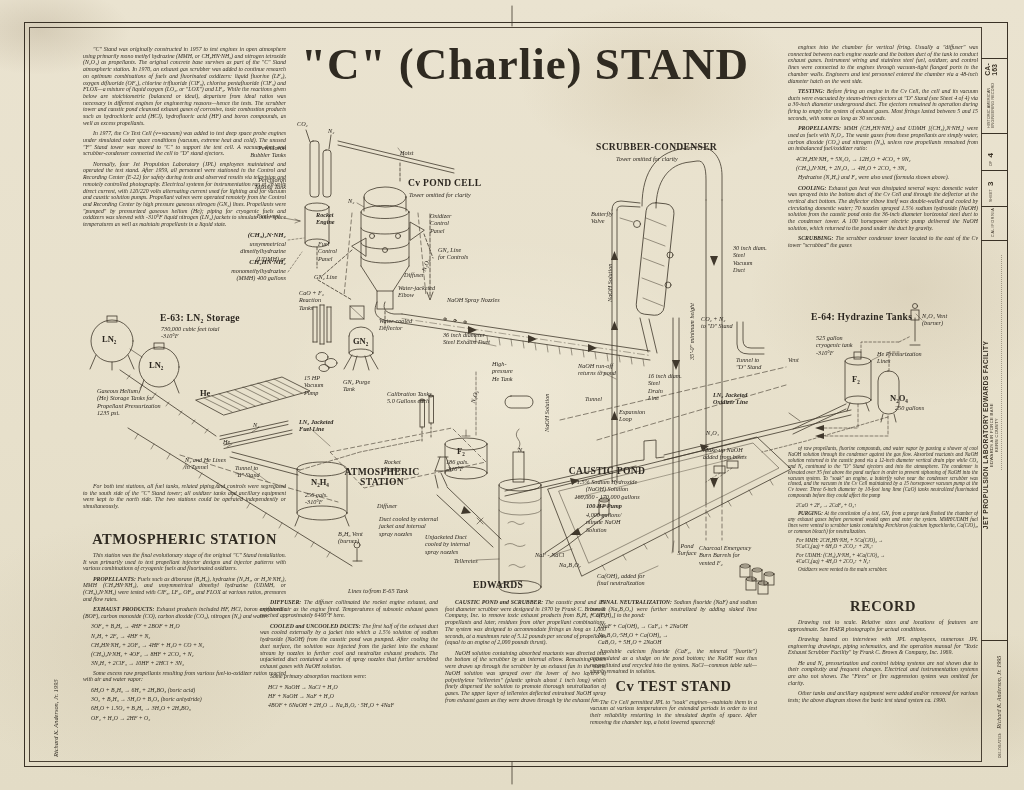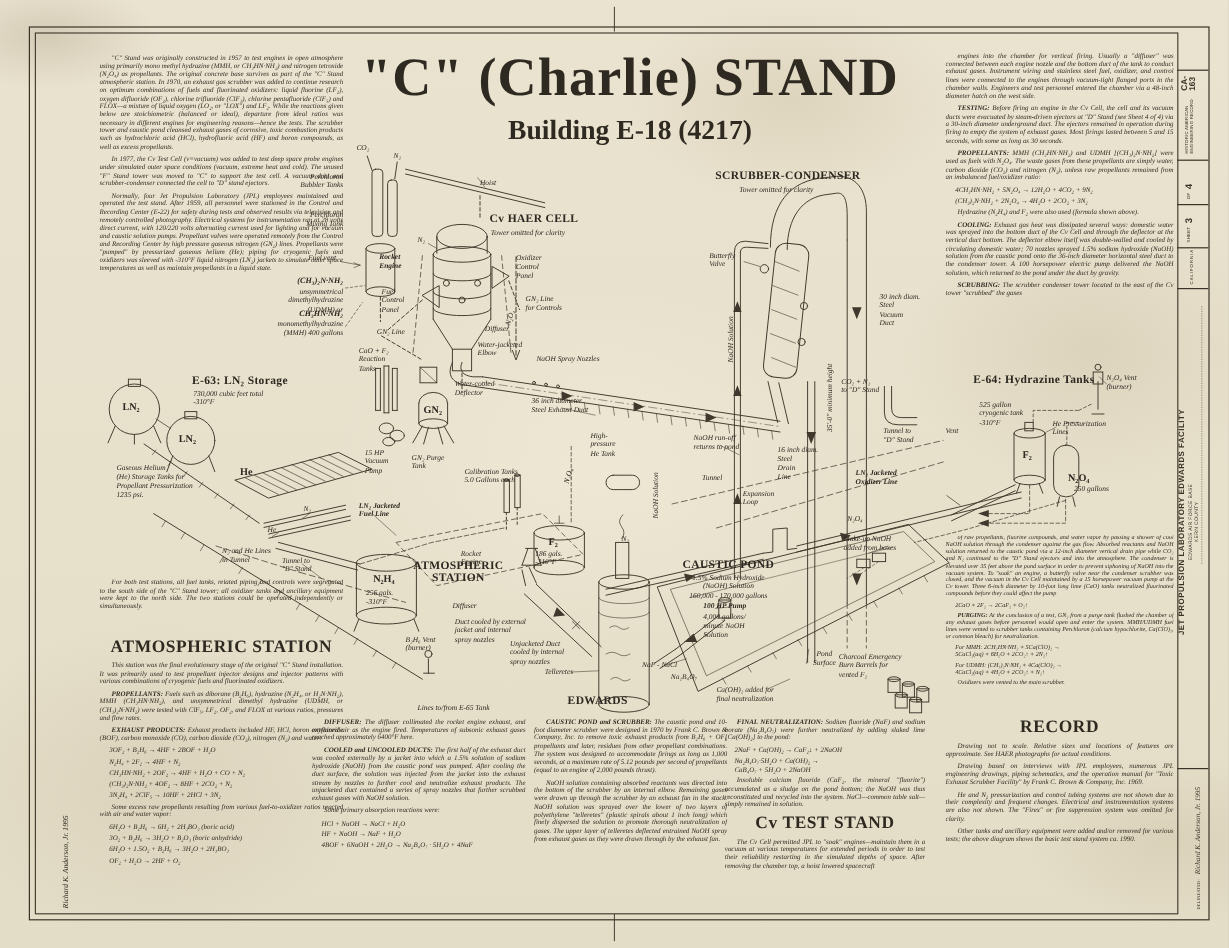--- a/index.html
+++ b/index.html
@@ -275,21 +275,20 @@
   <div class="b-outer"></div>
   <div class="b-inner"></div>
   <div class="sd" style="top:58px"></div>
   <div class="sd" style="top:133px"></div>
   <div class="sd" style="top:170px"></div>
   <div class="sd" style="top:206px"></div>
   <div class="sd" style="top:240px"></div>
   <div class="sd" style="top:640px"></div>
 
   <h1 class="title">"C" (Charlie) STAND</h1>
-  <h2 class="subtitle">Building E-18 (4217)</h2>
 
   <div class="tcol" style="left:83px;top:46px;width:203px;height:256px">
       <div class="blk-p">"C" Stand was originally constructed in 1957 to test engines in open atmosphere using primarily mono methyl hydrazine (MMH, or CH₃HN·NH₂) and nitrogen tetroxide (N₂O₄) as propellants. The original concrete base survives as part of the "C" Stand atmospheric station. In 1970, an exhaust gas scrubber was added to continue research on optimum combinations of fuels and fluorinated oxidizers: liquid fluorine (LF₂), oxygen difluoride (OF₂), chlorine trifluoride (ClF₃), chlorine pentafluoride (ClF₅) and FLOX—a mixture of liquid oxygen (LO₂, or "LOX") and LF₂. While the reactions given below are stoichiometric (balanced or ideal), departure from ideal ratios was necessary in different engines for engineering reasons—hence the tests. The scrubber tower and caustic pond cleansed exhaust gases of corrosive, toxic combustion products such as hydrochloric acid (HCl), hydrofluoric acid (HF) and boron compounds, as well as excess propellants.</div>
       <div class="blk-p">In 1977, the Cv Test Cell (v=vacuum) was added to test deep space probe engines under simulated outer space conditions (vacuum, extreme heat and cold). The unused "F" Stand tower was moved to "C" to support the test cell. A vacuum duct and scrubber-condenser connected the cell to "D" stand ejectors.</div>
       <div class="blk-p">Normally, four Jet Propulsion Laboratory (JPL) employees maintained and operated the test stand. After 1959, all personnel were stationed in the Control and Recording Center (E-22) for safety during tests and observed results via television and remotely controlled photography. Electrical systems for instrumentation ran at 28 volts direct current, with 120/220 volts alternating current used for lighting and for vacuum and caustic solution pumps. Propellant valves were operated remotely from the Control and Recording Center by high pressure gaseous nitrogen (GN₂) lines. Propellants were "pumped" by pressurized gaseous helium (He); piping for cryogenic fuels and oxidizers was sleeved with -310°F liquid nitrogen (LN₂) jackets to simulate outer space temperatures as well as maintain propellants in a liquid state.</div>
     </div>
   <div class="tcol" style="left:83px;top:483px;width:203px;height:46px">
       <div class="blk-p">For both test stations, all fuel tanks, related piping and controls were segregated to the south side of the "C" Stand tower; all oxidizer tanks and ancillary equipment were kept to the north side. The two stations could be operated independently or simultaneously.</div>
     </div>
   <div class="tcol" style="left:83px;top:529px;width:203px;height:233px">
@@ -313,21 +312,21 @@
       <div class="blk-p"><b class="lead">COOLED and UNCOOLED DUCTS: </b>The first half of the exhaust duct was cooled externally by a jacket into which a 1.5% solution of sodium hydroxide (NaOH) from the caustic pond was pumped. After cooling the duct surface, the solution was injected from the jacket into the exhaust stream by nozzles to further cool and neutralize exhaust products. The unjacketed duct contained a series of spray nozzles that further scrubbed exhaust gases with NaOH solution.</div>
       <div class="blk-p">Some primary absorption reactions were:</div>
       <div class="blk-eq">HCl + NaOH → NaCl + H₂O</div>
       <div class="blk-eq">HF + NaOH → NaF + H₂O</div>
       <div class="blk-eq">4BOF + 6NaOH + 2H₂O → Na₂B₄O₇ · 5H₂O + 4NaF</div>
     </div>
   <div class="tcol" style="left:445px;top:599px;width:161px;height:163px">
       <div class="blk-p"><b class="lead">CAUSTIC POND and SCRUBBER: </b>The caustic pond and 10-foot diameter scrubber were designed in 1970 by Frank C. Brown &amp; Company, Inc. to remove toxic exhaust products from B₂H₆ + OF₂ propellants and later, residues from other propellant combinations. The system was designed to accommodate firings as long as 1,000 seconds, at a maximum rate of 5.12 pounds per second of propellants (equal to an engine of 2,000 pounds thrust).</div>
       <div class="blk-p">NaOH solution containing absorbed reactants was directed into the bottom of the scrubber by an internal elbow. Remaining gases were drawn up through the scrubber by an exhaust fan in the stack. NaOH solution was sprayed over the lower of two layers of polyethylene "telleretes" (plastic spirals about 1 inch long) which finely dispersed the solution to promote thorough neutralization of gases. The upper layer of telleretes deflected entrained NaOH spray from exhaust gases as they were drawn through by the exhaust fan.</div>
     </div>
-  <div class="tcol" style="left:604px;top:599px;width:167px;height:163px">
+  <div class="tcol" style="left:590px;top:599px;width:167px;height:163px">
       <div class="blk-p"><b class="lead">FINAL NEUTRALIZATION: </b>Sodium fluoride (NaF) and sodium borate (Na₂B₄O₇) were further neutralized by adding slaked lime [Ca(OH)₂] to the pond:</div>
       <div class="blk-eq">2NaF + Ca(OH)₂ → CaF₂↓ + 2NaOH</div>
       <div class="blk-eq">Na₂B₄O₇·5H₂O + Ca(OH)₂ →
         CaB₄O₇ + 5H₂O + 2NaOH</div>
       <div class="blk-p">Insoluble calcium fluoride (CaF₂, the mineral "fluorite") accumulated as a sludge on the pond bottom; the NaOH was thus reconstituted and recycled into the system. NaCl—common table salt—simply remained in solution.</div>
       <div class="blk-h1">Cv TEST STAND</div>
       <div class="blk-p">The Cv Cell permitted JPL to "soak" engines—maintain them in a vacuum at various temperatures for extended periods in order to test their reliability restarting in the simulated depths of space. After removing the chamber top, a hoist lowered spacecraft</div>
     </div>
   <div class="tcol" style="left:788px;top:44px;width:190px;height:266px">
       <div class="blk-p">engines into the chamber for vertical firing. Usually a "diffuser" was connected between each engine nozzle and the bottom duct of the tank to conduct exhaust gases. Instrument wiring and stainless steel fuel, oxidizer, and control lines were connected to the engines through vacuum-tight flanged ports in the chamber walls. Engineers and test personnel entered the chamber via a 48-inch diameter hatch on the west side.</div>
@@ -366,21 +365,21 @@
 Mixing Tank</div>
       <div class="lbl" style="left: 218px; top: 212px; width: 62px; text-align: right;">Fuel vent</div>
       <div class="lbl lbl-bch" style="left: 222px; top: 231px; width: 64px; text-align: right;">(CH₃)₂N·NH₂</div>
       <div class="lbl" style="left: 224px; top: 240px; width: 62px; text-align: right;">unsymmetrical
 dimethylhydrazine
 (UDMH) or</div>
       <div class="lbl lbl-bch" style="left: 222px; top: 258px; width: 64px; text-align: right;">CH₃HN·NH₂</div>
       <div class="lbl" style="left: 212px; top: 267px; width: 74px; text-align: right;">monomethylhydrazine
 (MMH) 400 gallons</div>
       <div class="lbl" style="left: 400px; top: 149px;">Hoist</div>
-      <div class="lbl lbl-h" style="left: 408px; top: 178px;">Cv HAER CELL</div>
+      <div class="lbl lbl-h" style="left: 408px; top: 178px;">Cv POND CELL</div>
       <div class="lbl" style="left: 409px; top: 191px;">Tower omitted for clarity</div>
       <div class="lbl" style="left: 348px; top: 197px;">N₂</div>
       <div class="lbl lbl-b" style="left: 316px; top: 211px;">Rocket
 Engine</div>
       <div class="lbl" style="left: 318px; top: 240px;">Fuel
 Control
 Panel</div>
       <div class="lbl" style="left: 430px; top: 212px;">Oxidizer
 Control
 Panel</div>

